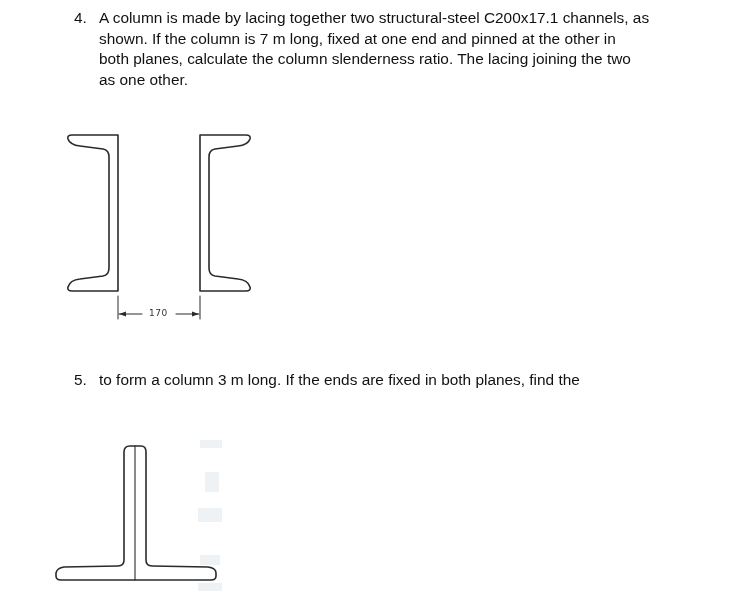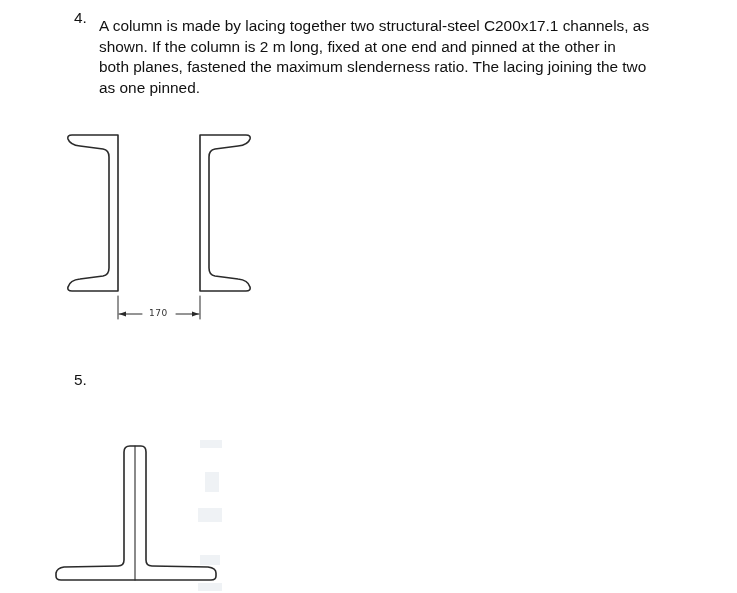--- a/index.html
+++ b/index.html
@@ -22,21 +22,21 @@
       line-height: 20.5px;
     }
     .problem .num {
       position: absolute;
       left: 0;
       top: 0;
     }
     .problem .body {
       position: absolute;
       left: 25px;
-      top: 8px;
+      top: 0;
       white-space: nowrap;
     }
     .problem .line {
       display: block;
       height: 20.5px;
     }
     #p4 { top: 8px; }
     #p5 { top: 370px; }
     svg.figure {
       position: absolute;
@@ -51,23 +51,23 @@
       letter-spacing: 0.5px;
     }
   </style>
 </head>
 <body>
 
 <div class="problem" id="p4">
   <span class="num">4.</span>
   <div class="body">
     <span class="line">A column is made by lacing together two structural-steel C200x17.1 channels, as</span>
-    <span class="line">shown.  If the column is 2 m long, fixed at one end and pinned at the other in</span>
-    <span class="line">both planes, fastened the maximum slenderness ratio. The lacing joining the two</span>
-    <span class="line">as one pinned.</span>
+    <span class="line">shown.  If the column is 7 m long, fixed at one end and pinned at the other in</span>
+    <span class="line">both planes, calculate the column slenderness ratio. The lacing joining the two</span>
+    <span class="line">as one other.</span>
   </div>
 </div>
 
 <svg class="figure" width="737" height="593" viewBox="0 0 737 593">
   <g fill="none" stroke="#2a2a2a" stroke-width="1.6" stroke-linejoin="round" stroke-linecap="round">
 
     <path d="
       M 118 135
       L 118 291
       L 72 291
@@ -138,14 +138,15 @@
     <rect x="200" y="555" width="20" height="10"></rect>
     <rect x="198" y="583" width="24" height="8"></rect>
   </g>
 </svg>
 
 <div class="dim-label" style="left:149px; top:308px;">170</div>
 
 <div class="problem" id="p5">
   <span class="num">5.</span>
   <div class="body">
+    <span class="line">to form a column 3 m long.  If the ends are fixed in both planes, find the</span>
   </div>
 </div>
 
 </body></html>

